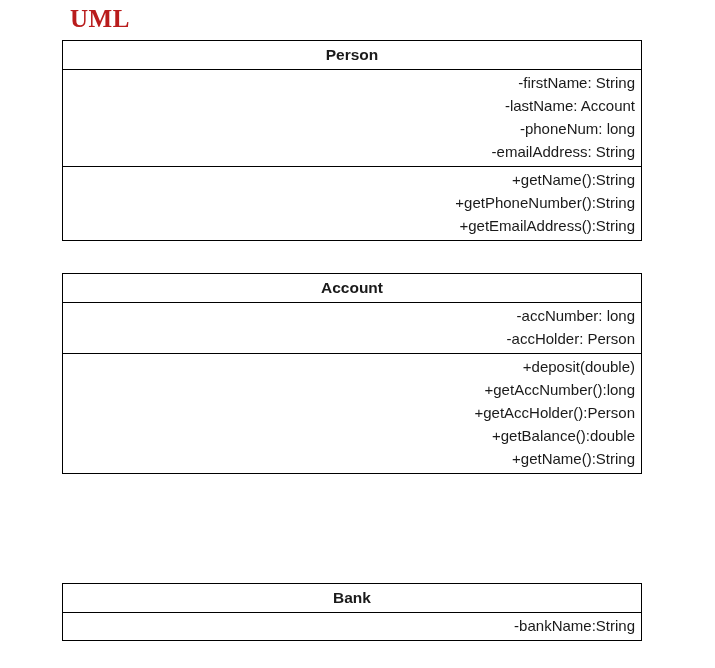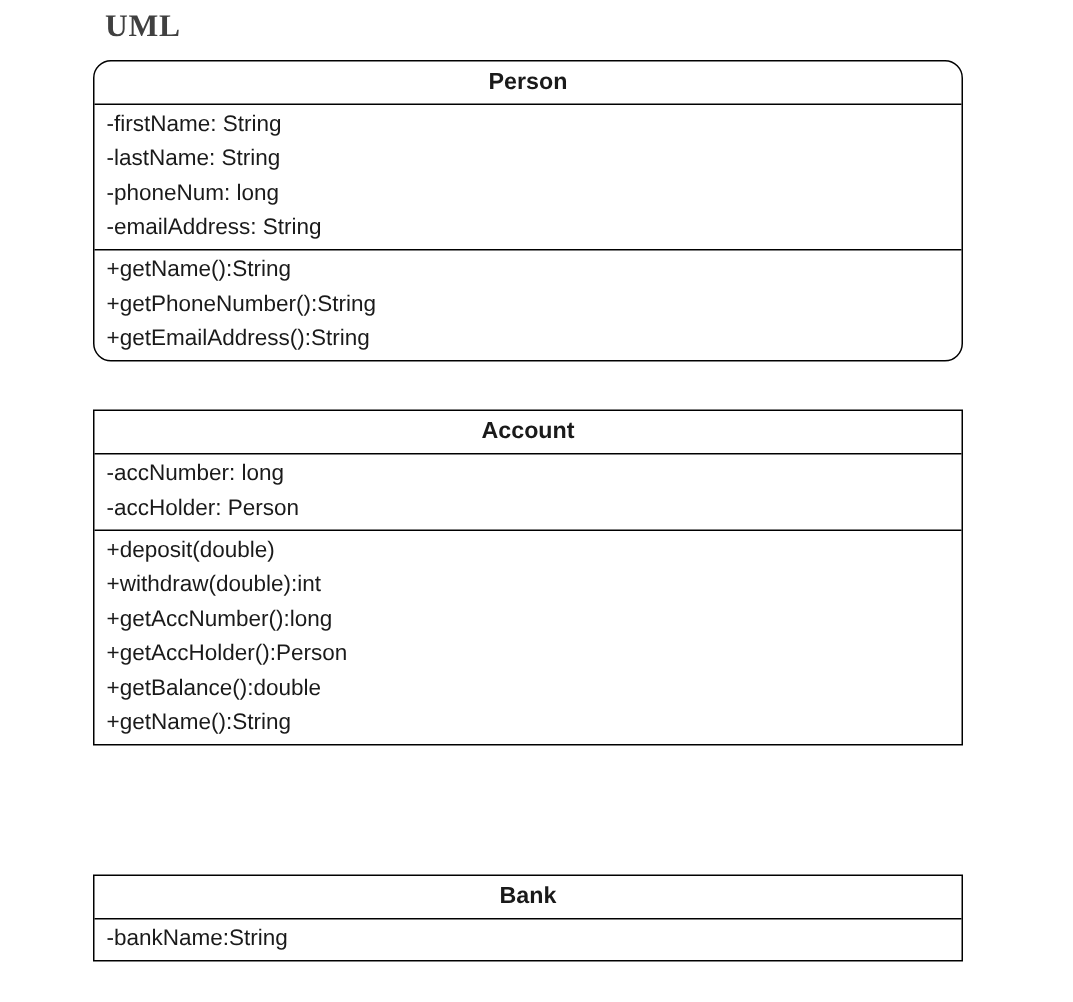--- a/index.html
+++ b/index.html
@@ -14,45 +14,46 @@
     font-family: "Liberation Sans", sans-serif;
     color: #1a1a1a;
     overflow: hidden;
   }
   .doc-heading {
     position: absolute;
     left: 70px;
     top: 5px;
     font-family: "Liberation Serif", serif;
     font-weight: bold;
-    font-size: 21px;
-    color: #404040;
+    font-size: 25px;
+    color: #b91c1c;
     letter-spacing: 0.5px;
   }
   .uml-class {
     position: absolute;
     left: 62px;
     width: 578px;
     border: 1px solid #000000;
     background: #ffffff;
     font-size: 15px;
   }
-  .uml-class.person  { top: 40px; border-radius: 12px;  }
+  .uml-class.person  { top: 40px;  }
   .uml-class.account { top: 273px; }
   .uml-class.bank    { top: 543px; margin-top: 40px; }
   .cls-title {
     text-align: center;
     font-weight: bold;
     font-size: 15.5px;
     line-height: 22px;
     padding: 3px 0 3px 0;
     border-bottom: 1px solid #000000;
   }
   .cls-section {
     padding: 1px 6px 3px 8px;
+    text-align: right;
   }
   .cls-section.with-divider {
     border-bottom: 1px solid #000000;
   }
   .cls-row {
     line-height: 23px;
     white-space: nowrap;
   }
   .cls-row.mono {
     font-family: "DejaVu Sans Mono", "Liberation Mono", monospace;
@@ -61,40 +62,39 @@
 </style>
 </head>
 <body>
 
 <div class="doc-heading">UML</div>
 
 <div class="uml-class person">
   <div class="cls-title">Person</div>
   <div class="cls-section with-divider">
     <div class="cls-row">-firstName: String</div>
-    <div class="cls-row">-lastName: String</div>
+    <div class="cls-row">-lastName: Account</div>
     <div class="cls-row">-phoneNum: long</div>
     <div class="cls-row">-emailAddress: String</div>
   </div>
   <div class="cls-section">
     <div class="cls-row">+getName():String</div>
     <div class="cls-row">+getPhoneNumber():String</div>
     <div class="cls-row">+getEmailAddress():String</div>
   </div>
 </div>
 
 <div class="uml-class account">
   <div class="cls-title">Account</div>
   <div class="cls-section with-divider">
     <div class="cls-row">-accNumber: long</div>
     <div class="cls-row">-accHolder: Person</div>
   </div>
   <div class="cls-section">
     <div class="cls-row">+deposit(double)</div>
-    <div class="cls-row">+withdraw(double):int</div>
     <div class="cls-row">+getAccNumber():long</div>
     <div class="cls-row">+getAccHolder():Person</div>
     <div class="cls-row">+getBalance():double</div>
     <div class="cls-row">+getName():String</div>
   </div>
 </div>
 
 <div class="uml-class bank">
   <div class="cls-title">Bank</div>
   <div class="cls-section">

